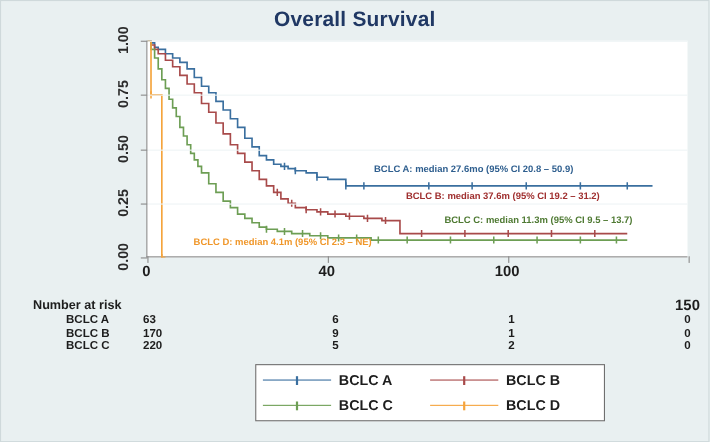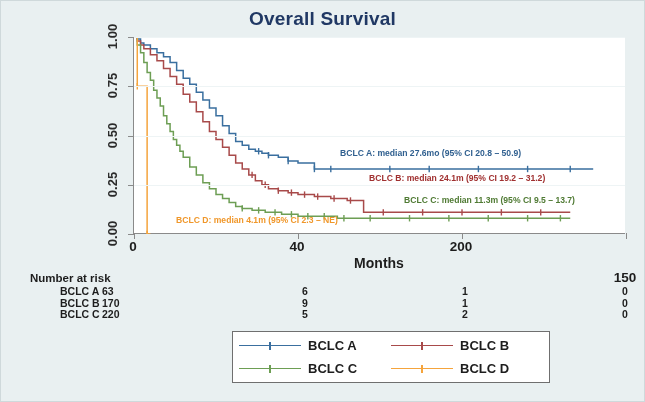--- a/index.html
+++ b/index.html
@@ -53,21 +53,21 @@
   .ann-b{left:369px;top:173px;color:#a03030;}
   .ann-c{left:404px;top:195px;color:#4f7a33;}
   .ann-d{left:176px;top:215px;color:#f0972a;}
 
   
   .risk{position:absolute;left:30px;top:272px;width:600px;
         font-size:10.5px;font-weight:bold;color:#1d1d1d;}
   .risk-title{font-size:11.5px;font-weight:bold;color:#1d1d1d;margin-bottom:2px;}
   .risk-row{position:relative;height:11.5px;line-height:11.5px;}
   .risk-name{position:absolute;left:30px;}
-  .risk-v0{position:absolute;left:72px;text-align:center;}
+  .risk-v0{position:absolute;left:100px;text-align:center;}
   .risk-v1{position:absolute;left:272px;}
   .risk-v2{position:absolute;left:432px;}
   .risk-v3{position:absolute;left:592px;}
 
   
   .legend{
     position:absolute;left:232px;top:331px;width:318px;height:52px;
     background:#ffffff;border:1px solid #6f6f6f;box-sizing:border-box;
     display:grid;grid-template-columns:1fr 1fr;grid-template-rows:1fr 1fr;
     align-items:center;padding:2px 6px;
@@ -168,28 +168,27 @@
         <line x1="426.40" x2="426.40" y1="178.04" y2="184.44" stroke="#6d9e54" stroke-width="1.4"></line>
         <path d="M0.00,0.00 L3.28,0.00 L3.28,49.25 L13.12,49.25 L13.12,49.25 L13.12,49.25 L13.12,122.14 L13.12,122.14 L13.12,197.00 L16.40,197.00 L16.40,197.00" fill="none" stroke="#f5a43c" stroke-width="1.5" stroke-linejoin="miter"></path>
         <line x1="3.28" x2="3.28" y1="46.05" y2="52.45" stroke="#f5a43c" stroke-width="1.4"></line>
         <line x1="13.12" x2="13.12" y1="193.80" y2="200.20" stroke="#f5a43c" stroke-width="1.4"></line>
       </svg>
   </div>
 
   <div id="xlabels">
       <div class="xlabtxt" style="left: 133px;">0</div>
       <div class="xlabtxt" style="left: 297px;">40</div>
-      <div class="xlabtxt" style="left: 461px;">200</div>
+      <div class="xlabtxt" style="left: 461px;">100</div>
       <div class="xlabtxt" style="left: 625px; margin-top: 31px;">150</div>
     </div>
-  <div class="axis-title">Months</div>
 
 
   <div class="ann ann-a">BCLC A: median 27.6mo (95% CI 20.8 – 50.9)</div>
-  <div class="ann ann-b">BCLC B: median 24.1m (95% CI 19.2 – 31.2)</div>
+  <div class="ann ann-b">BCLC B: median 37.6m (95% CI 19.2 – 31.2)</div>
   <div class="ann ann-c">BCLC C: median 11.3m (95% CI 9.5 – 13.7)</div>
   <div class="ann ann-d">BCLC D: median 4.1m (95% CI 2.3 – NE)</div>
 
   <div class="risk">
     <div class="risk-title">Number at risk</div>
     <div id="risk-rows">
         <div class="risk-row">
           <span class="risk-name">BCLC A</span>
           <span class="risk-v0">63</span>
           <span class="risk-v1">6</span>

